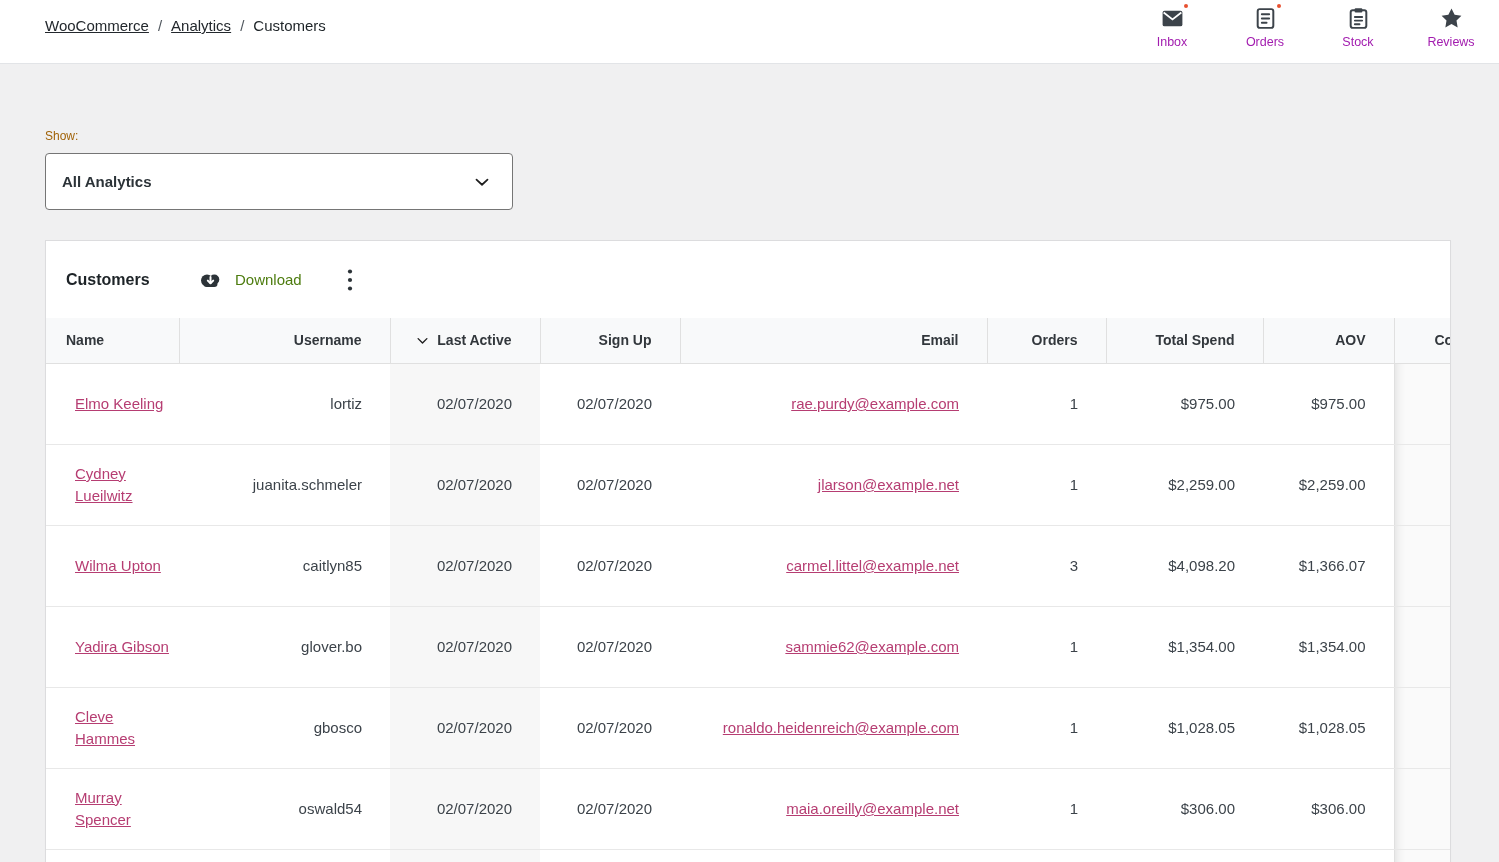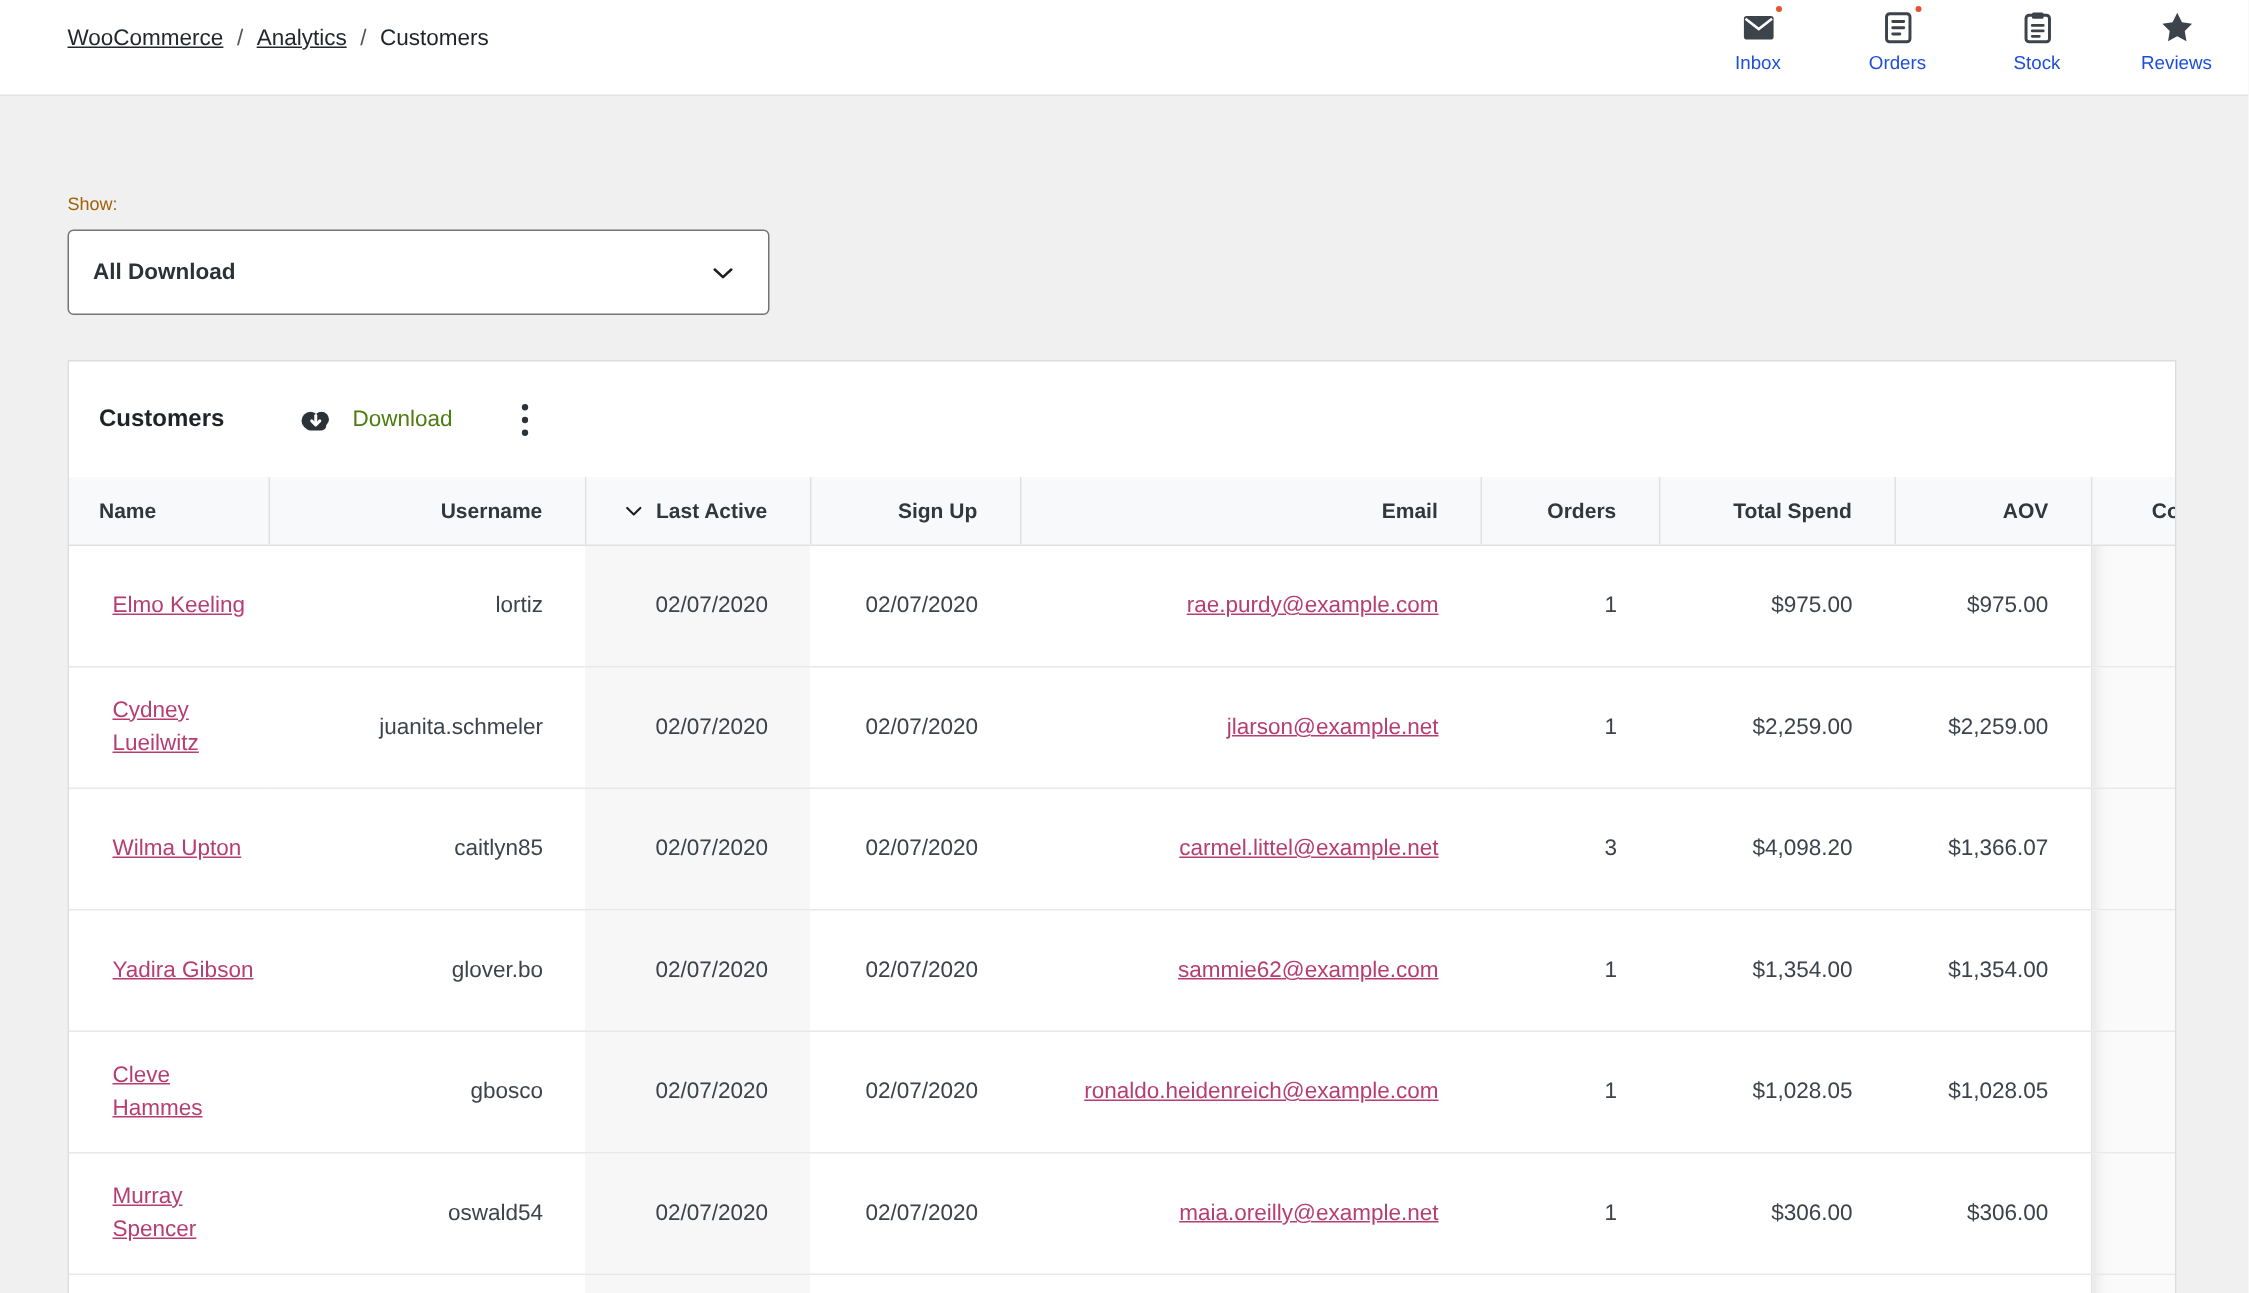--- a/index.html
+++ b/index.html
@@ -24,21 +24,21 @@
   .activity { display: flex; gap: 23px; align-items: flex-start; }
   .activity-btn {
     width: 70px; display: flex; flex-direction: column; align-items: center;
     background: none; border: 0; padding: 6px 0 4px; cursor: pointer; font: inherit;
   }
   .icon-wrap { position: relative; height: 27px; display: flex; align-items: center; }
   .badge-dot {
     position: absolute; top: -3px; right: -5px; width: 8px; height: 8px;
     border-radius: 50%; background: var(--badge-dot, #e8502f); border: 2px solid #fff;
   }
-  .activity-label { font-size: 12.5px; color: #1d4ed8; margin-top: 3px; }
+  .activity-label { font-size: 12.5px; color: #a21caf; margin-top: 3px; }
 
   
   .content { padding: 0 48px 0 45px; }
   .show-label { margin-top: 65px; font-size: 12px; color: #a16207; }
   .dropdown {
     margin-top: 10px; width: 468px; height: 57px; background: #fff;
     border: 1px solid #757575; border-radius: 4px;
     display: flex; align-items: center; justify-content: space-between;
     padding: 0 19px 0 16px; cursor: pointer;
   }
@@ -151,21 +151,21 @@
       <span class="activity-label">Reviews</span>
     </button>
   </div>
 </div>
 
 <div class="content">
 
   <div class="show-label">Show:</div>
 
   <div class="dropdown">
-    <span class="dropdown-value">All Download</span>
+    <span class="dropdown-value">All Analytics</span>
     <span style="line-height:0;">
       <svg width="22" height="22" viewBox="0 0 24 24" fill="none" stroke="#1e1e1e" stroke-width="1.9" stroke-linecap="round" stroke-linejoin="round">
         <path d="M6 9.5l6 5.5 6-5.5"></path>
       </svg>
     </span>
   </div>
 
   <div class="card">
     <div class="card-header">
       <div class="card-title">Customers</div>

